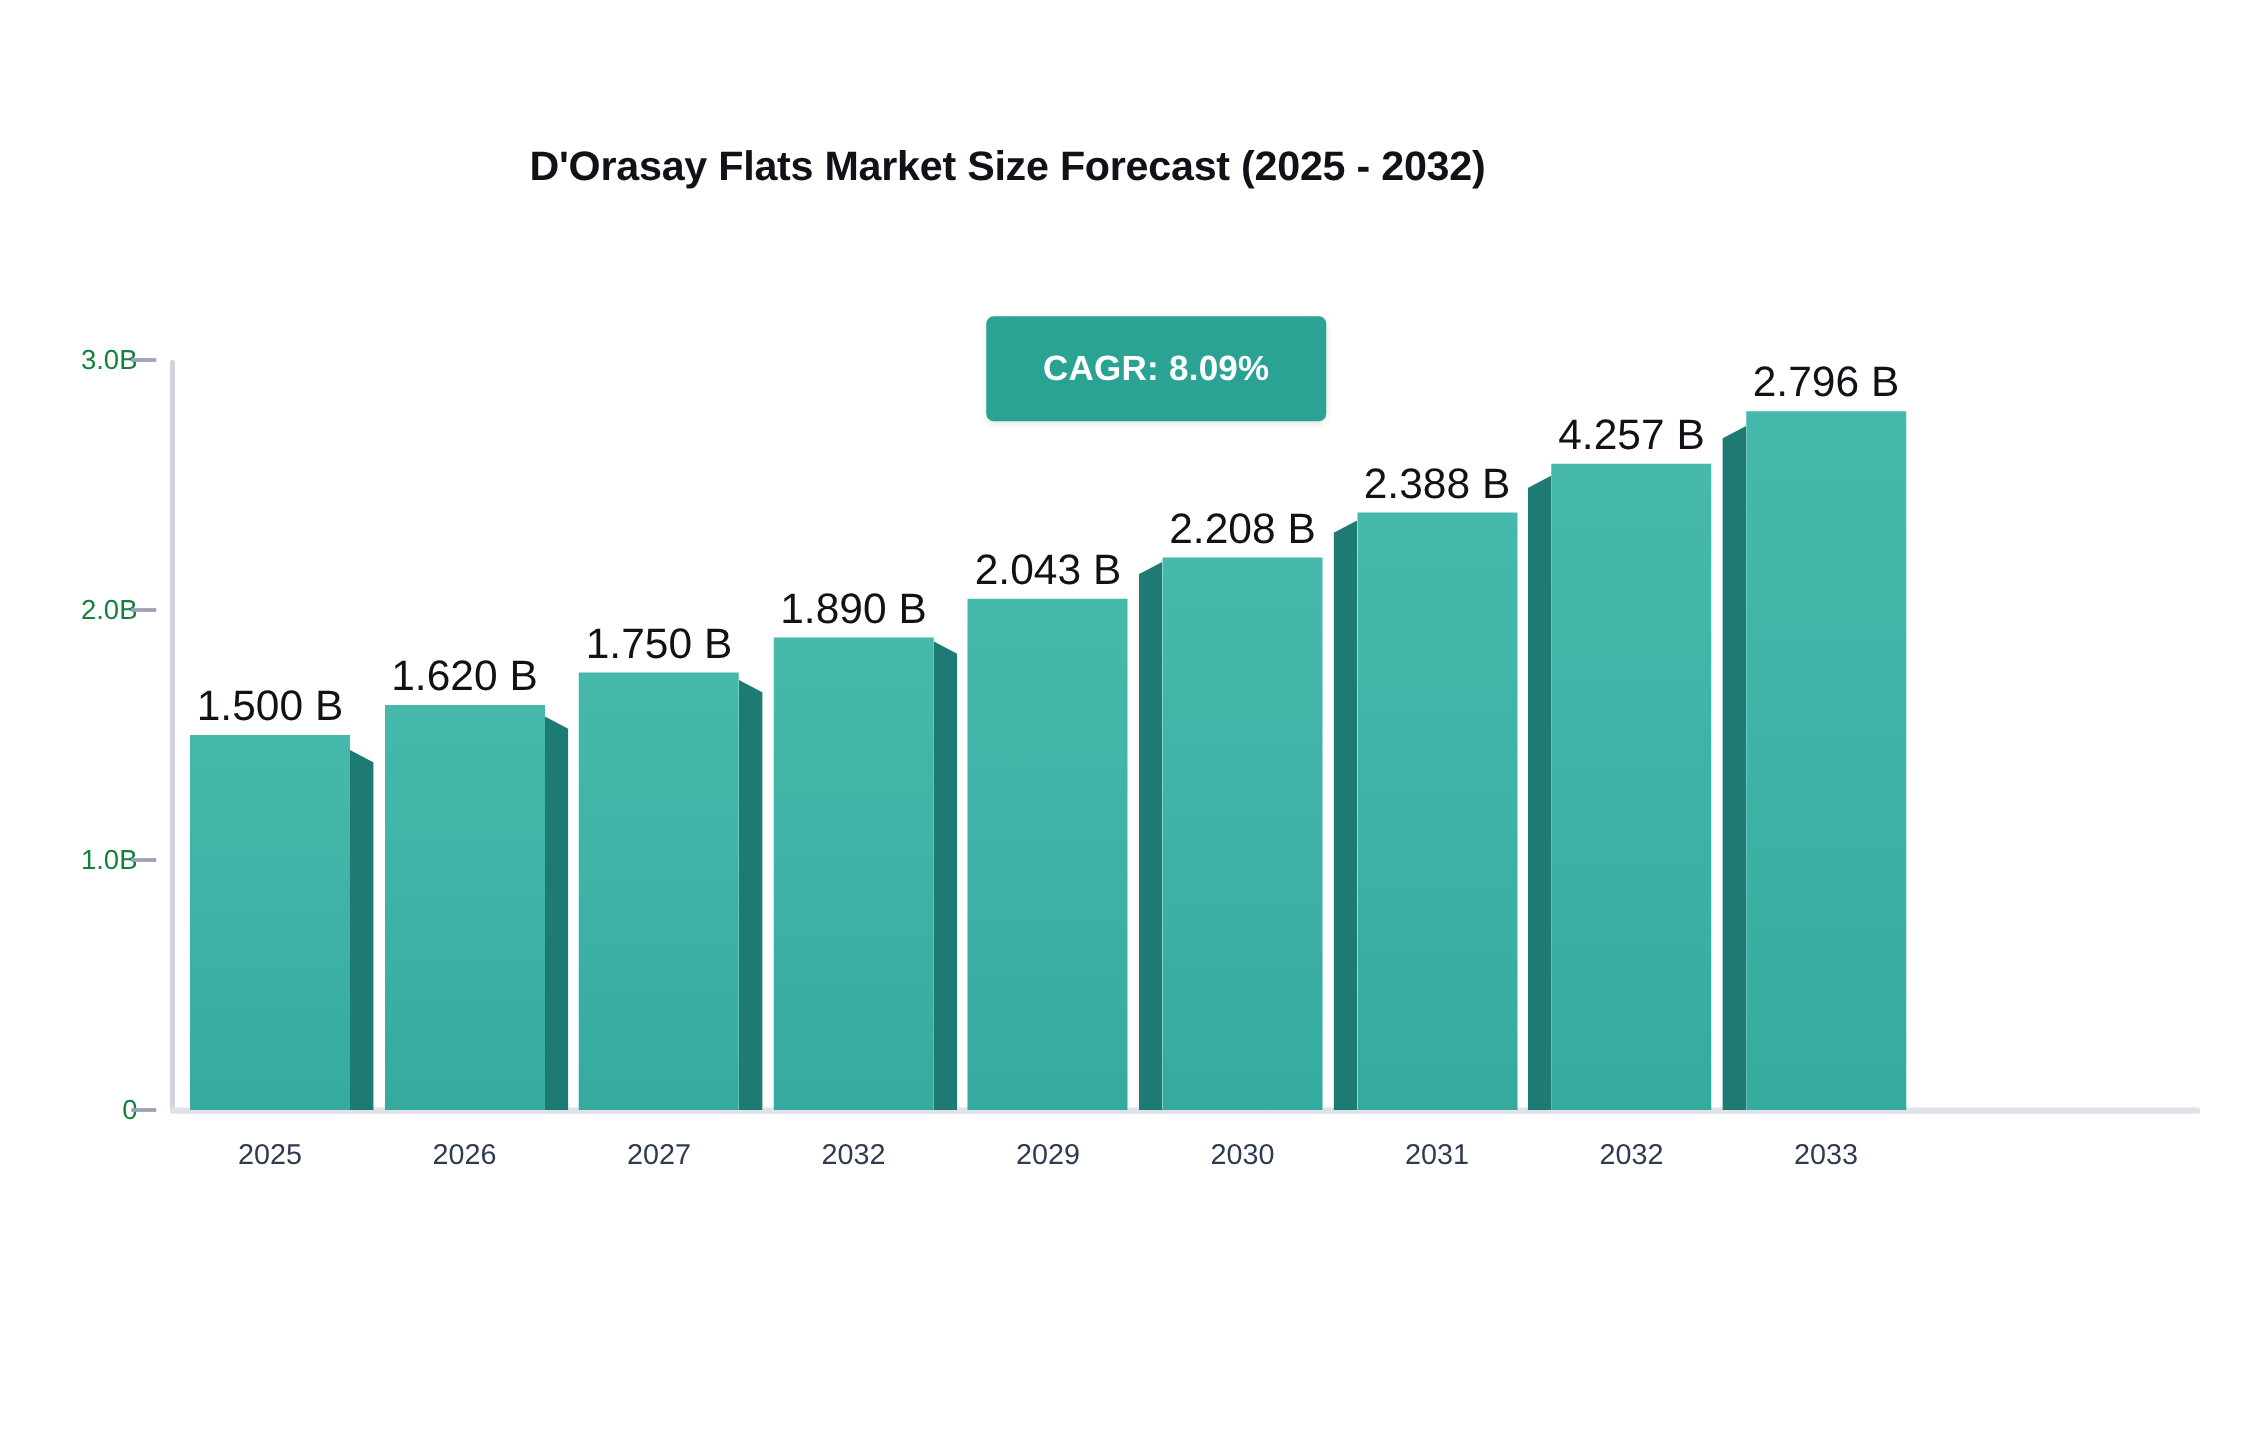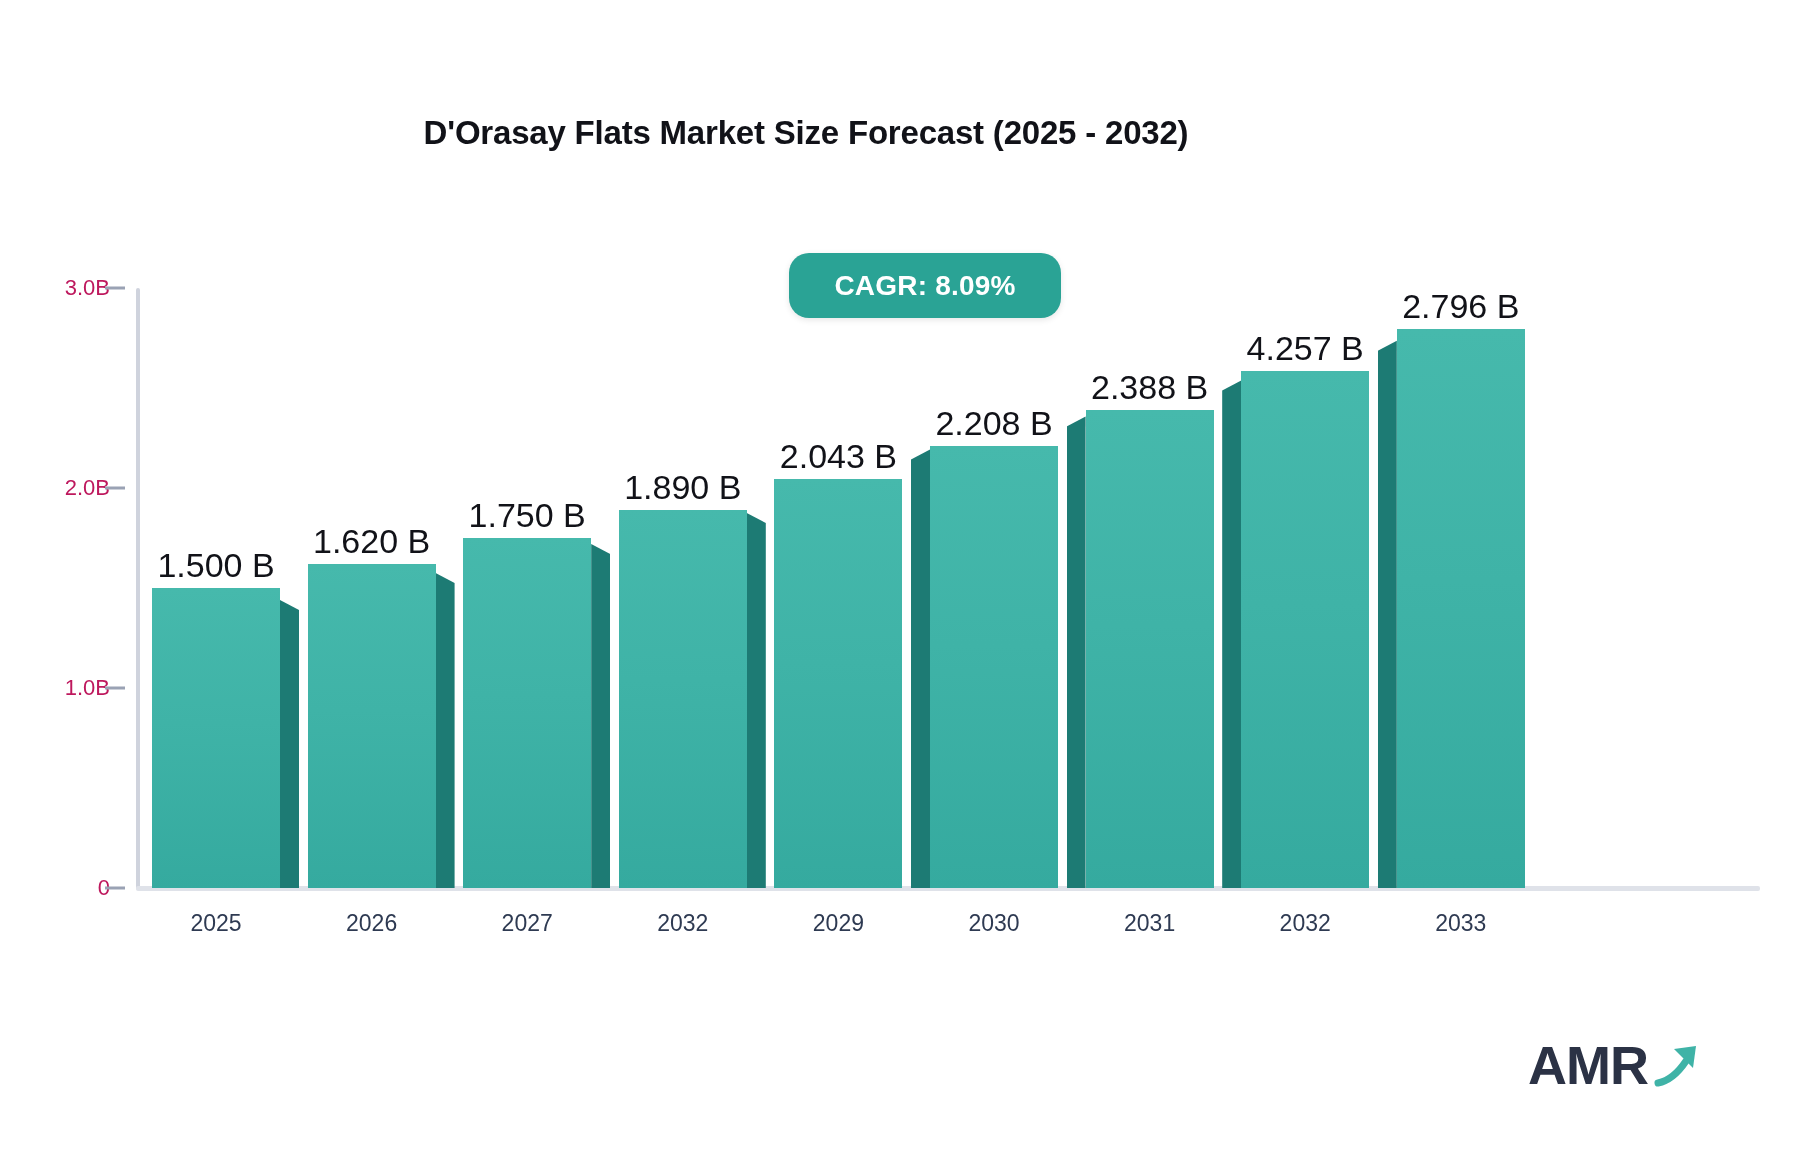--- a/index.html
+++ b/index.html
@@ -46,23 +46,23 @@
     color: #3b4252;
     white-space: nowrap;
   }
 
   
   .cagr-badge {
     position: absolute;
     left: 789px;
     top: 253px;
     width: 272px;
-    height: 65px;
+    height: 84px;
     background: #2aa395;
-    border-radius: 20px;
+    border-radius: 6px;
     display: flex;
     align-items: center;
     justify-content: center;
     box-shadow: 0 2px 6px rgba(0,0,0,0.10);
   }
   .cagr-badge span {
     color: #ffffff;
     font-size: 28px;
     font-weight: bold;
     letter-spacing: 0.2px;
@@ -94,21 +94,21 @@
     height: 5px;
     background: #dfe2e9;
     border-radius: 2px;
   }
 
   .ytick-label {
     position: absolute;
     right: 1690px;
     text-align: right;
     font-size: 22px;
-    color: #be185d;
+    color: #15803d;
     white-space: nowrap;
     transform: translateY(-50%);
   }
   .ytick-dash {
     position: absolute;
     left: 105px;
     width: 20px;
     height: 3px;
     background: #9aa2b4;
     transform: translateY(-50%);
@@ -246,21 +246,14 @@
         <div class="xtick-label" style="left: 527.2px;">2027</div>
         <div class="xtick-label" style="left: 682.8px;">2032</div>
         <div class="xtick-label" style="left: 838.4px; text-align: center;">2029</div>
         <div class="xtick-label" style="left: 994px;">2030</div>
         <div class="xtick-label" style="left: 1149.6px;">2031</div>
         <div class="xtick-label" style="left: 1305.2px;">2032</div>
         <div class="xtick-label" style="left: 1460.8px;">2033</div>
       </div>
   </div>
 
-  <div class="amr-logo">
-    <div class="amr-text">AMR</div>
-    <svg class="amr-arrow" viewBox="0 0 56 56">
-      <path d="M6 44 C16 42 26 34 34 22" stroke="#3fb3a7" stroke-width="7" fill="none" stroke-linecap="round"></path>
-      <path d="M22 10 L44 7 L41 29 Z" fill="#3fb3a7"></path>
-    </svg>
-  </div>
 
 </div>
 
 </body></html>

